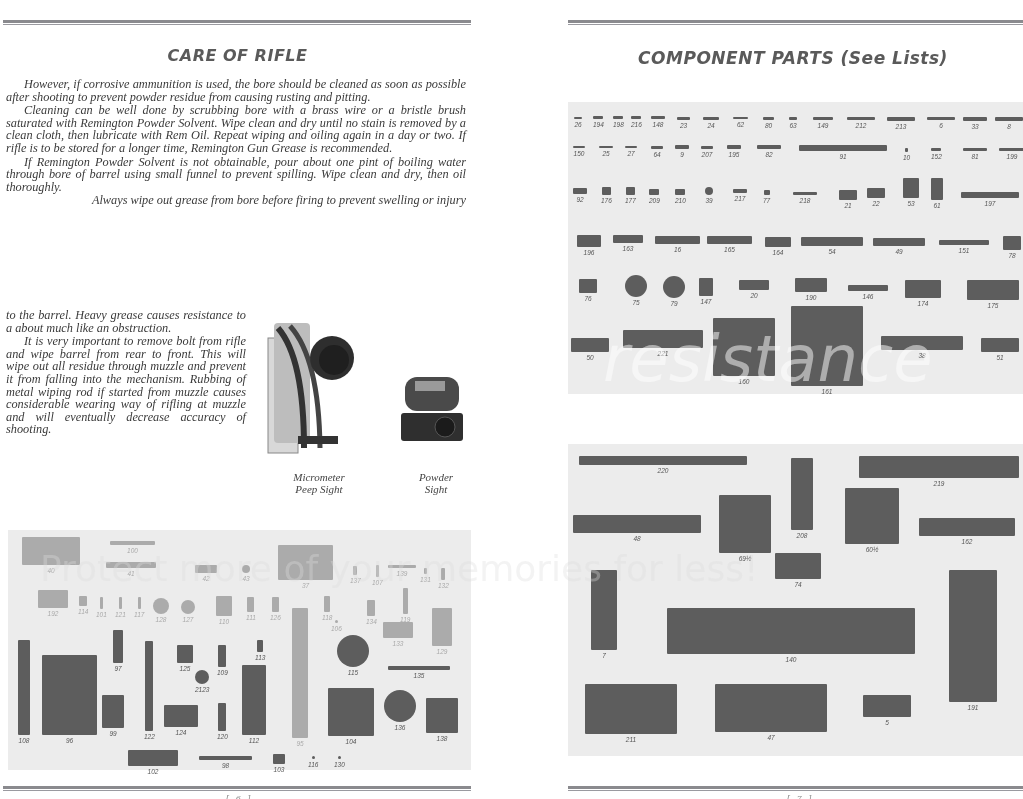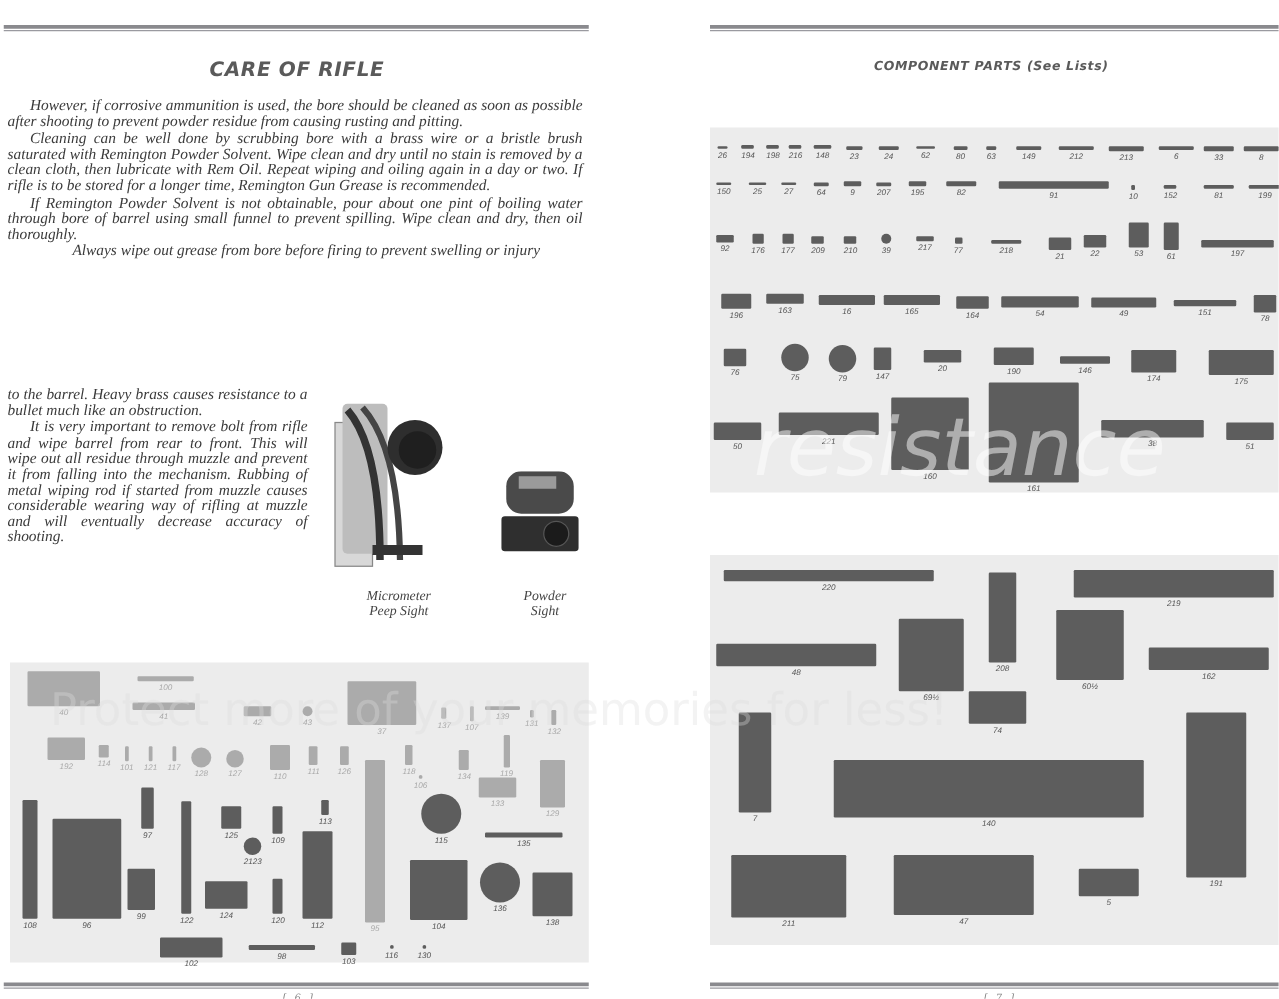--- a/index.html
+++ b/index.html
@@ -45,25 +45,25 @@
 
 <div class="page left">
   <div class="rule top"></div>
 
   <div class="section-title" style="left:0; width:475px; top:46px; font-size:16px;">CARE OF RIFLE</div>
 
   <div class="body-text" style="top:78px;">
     <p>However, if corrosive ammunition is used, the bore should be cleaned as soon as possible after shooting to prevent powder residue from causing rusting and pitting.</p>
     <p>Cleaning can be well done by scrubbing bore with a brass wire or a bristle brush saturated with Remington Powder Solvent. Wipe clean and dry until no stain is removed by a clean cloth, then lubricate with Rem Oil. Repeat wiping and oiling again in a day or two. If rifle is to be stored for a longer time, Remington Gun Grease is recommended.</p>
     <p>If Remington Powder Solvent is not obtainable, pour about one pint of boiling water through bore of barrel using small funnel to prevent spilling. Wipe clean and dry, then oil thoroughly.</p>
-    <p style="text-align:center;">Always wipe out grease from bore before firing to prevent swelling or injury</p>
+    <p style="text-align:right;">Always wipe out grease from bore before firing to prevent swelling or injury</p>
   </div>
 
   <div class="body-text narrow" style="top:309px;">
-    <p style="text-indent:0;">to the barrel. Heavy brass causes resistance to a bullet much like an obstruction.</p>
+    <p style="text-indent:0;">to the barrel. Heavy grease causes resistance to a about much like an obstruction.</p>
     <p>It is very important to remove bolt from rifle and wipe barrel from rear to front. This will wipe out all residue through muzzle and prevent it from falling into the mechanism. Rubbing of metal wiping rod if started from muzzle causes considerable wearing way of rifling at muzzle and will eventually decrease accuracy of shooting.</p>
   </div>
 
   <svg class="sight-peep" viewBox="0 0 92 140">
     <rect x="4" y="20" width="30" height="115" fill="#d8d8d8" stroke="#888"></rect>
     <rect x="10" y="5" width="36" height="120" rx="4" fill="#bdbdbd"></rect>
     <path d="M14 10 Q40 40 40 130" stroke="#333" stroke-width="6" fill="none"></path>
     <path d="M26 8 Q55 40 56 130" stroke="#444" stroke-width="5" fill="none"></path>
     <circle cx="68" cy="40" r="22" fill="#2e2e2e"></circle>
     <circle cx="70" cy="42" r="15" fill="#1f1f1f"></circle>
@@ -290,21 +290,21 @@
       </div>
     </div>
 
   <div class="rule bottom"></div>
   <div class="pnum" style="left:226px;">[ 6 ]</div>
 </div>
 
 <div class="page right">
   <div class="rule top"></div>
 
-  <div class="section-title" style="left:0; width:460px; top:48px; font-size:10px;">
+  <div class="section-title" style="left:0; width:460px; top:48px; font-size:17px;">
     <span>COMPONENT PARTS</span>
     <span class="paren">(See Lists)</span>
   </div>
 
   <div class="plate" style="left:5px; top:102px; width:455px; height:292px;"></div>
   <div class="plate" style="left:5px; top:444px; width:455px; height:312px;"></div>
   <div id="right-parts">
       <div class="part" style="left: 11px; top: 117px;">
         <div class="shape" style="width: 8px; height: 2px; border-radius: 1px;"></div>
         <div class="lbl">26</div>

